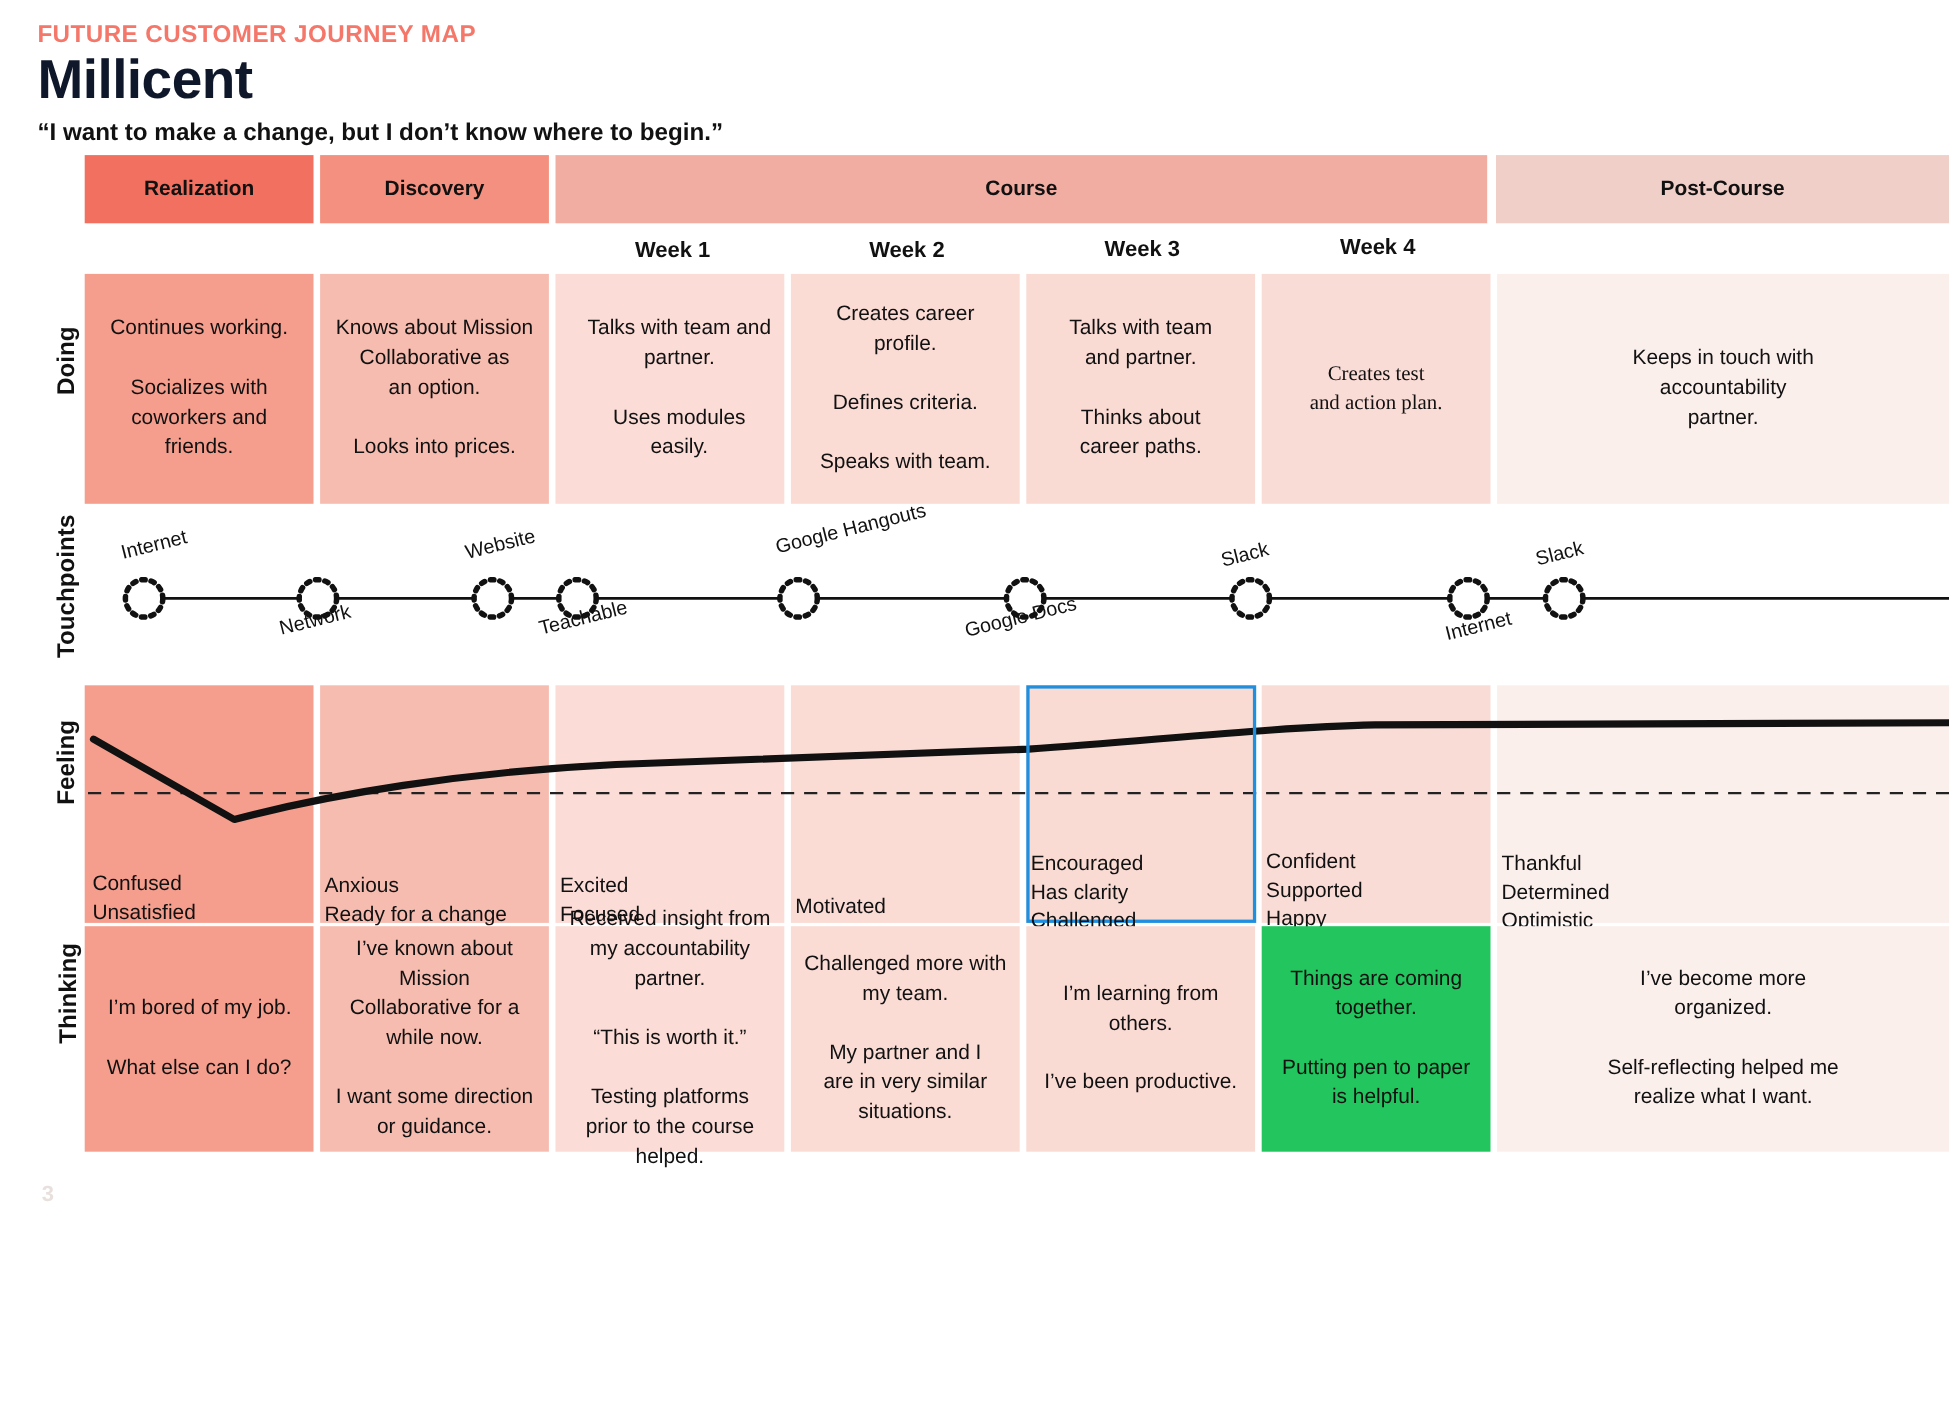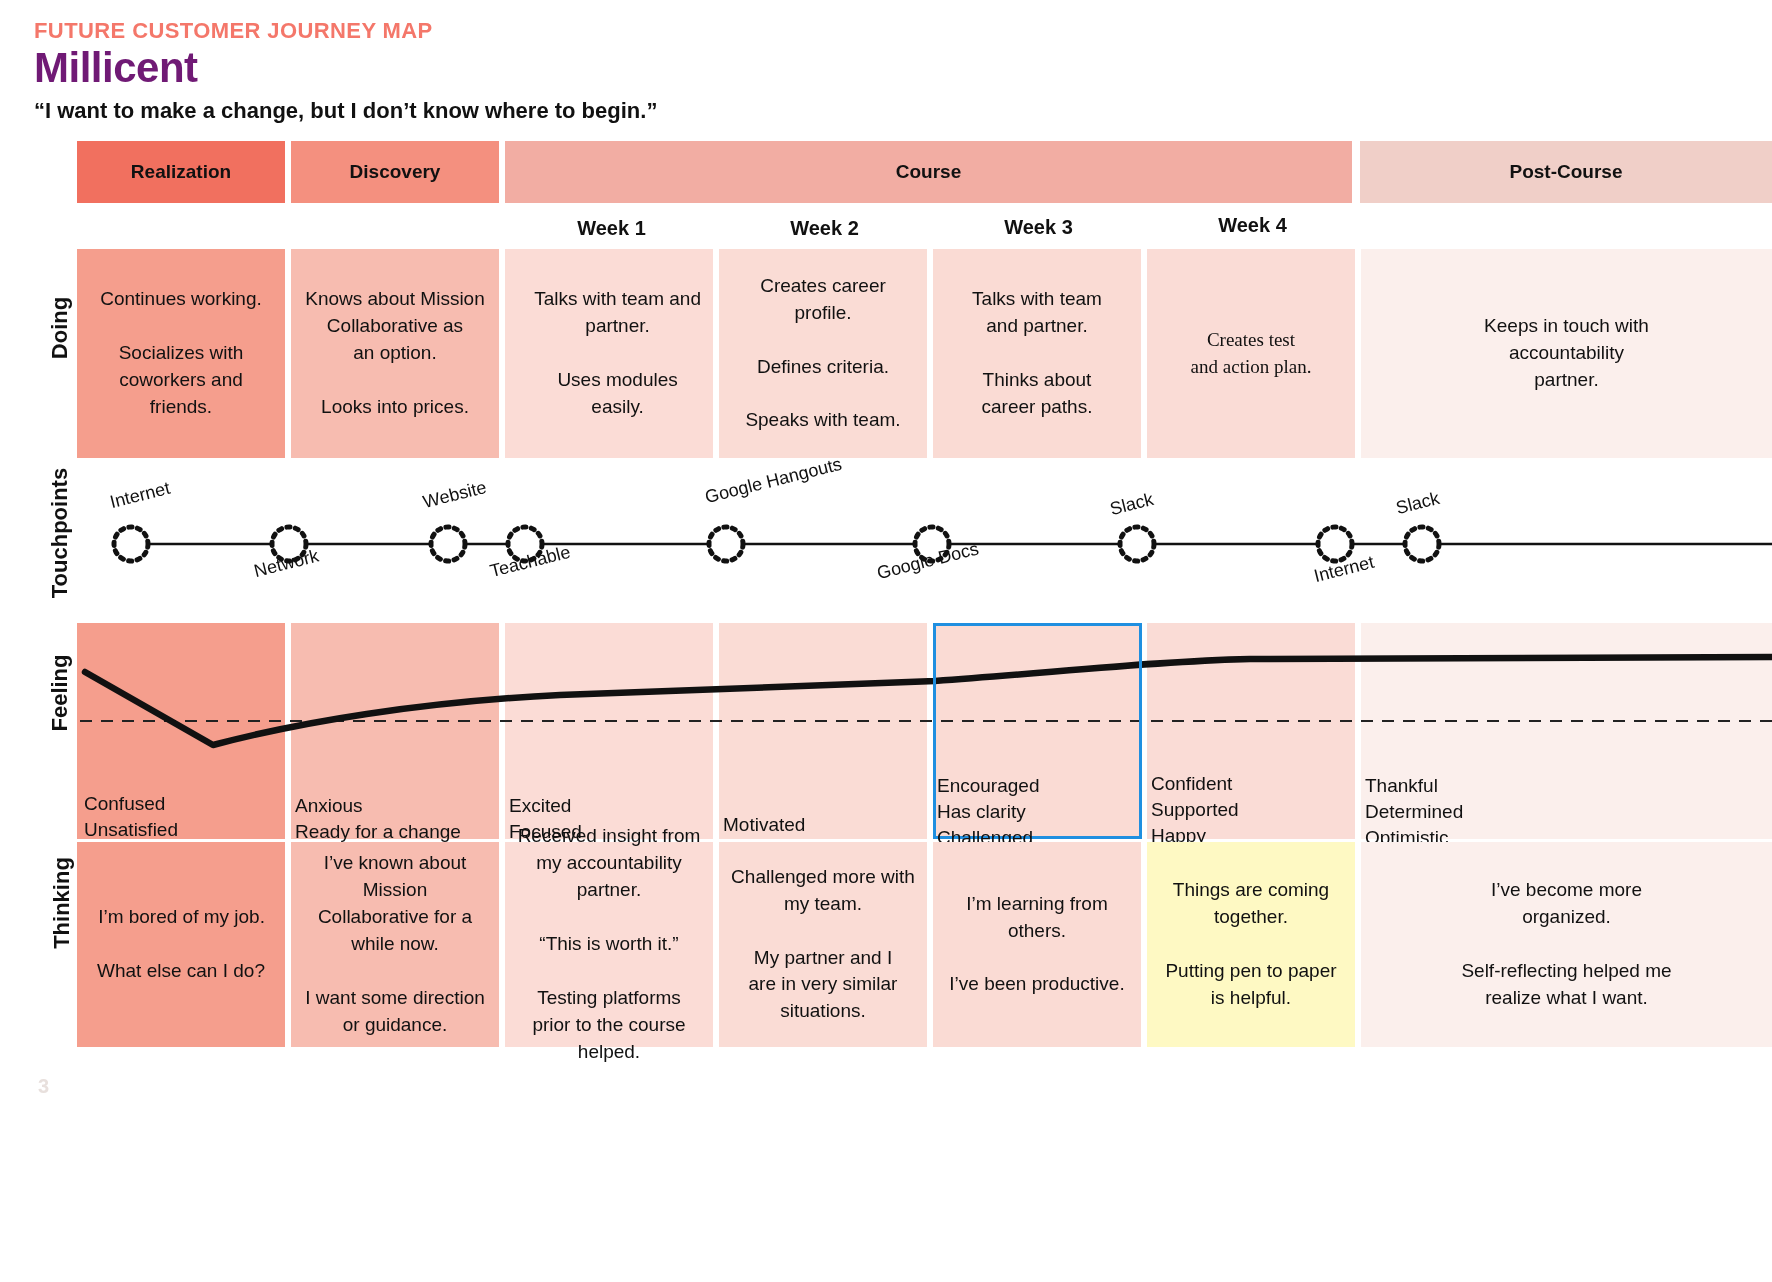--- a/index.html
+++ b/index.html
@@ -25,23 +25,23 @@
   }
   #eyebrow {
     font-size: 22px;
     font-weight: bold;
     letter-spacing: 0.4px;
     color: #f4776a;
     text-transform: uppercase;
     line-height: 1.2;
   }
   #persona-name {
-    font-size: 42px;
-    font-weight: bold;
-    color: #701a75;
+    font-size: 50px;
+    font-weight: bold;
+    color: #0f172a;
     line-height: 1.05;
     margin-top: 2px;
     letter-spacing: -0.5px;
   }
   #persona-quote {
     font-size: 22px;
     font-weight: bold;
     color: #111111;
     margin-top: 8px;
     line-height: 1.2;
@@ -329,21 +329,21 @@
 My partner and I
 are in very similar
 situations.</div>
 </div>
 <div class="cell cell-center" style="left:933px; top:842px; width:208px; height:205px; background:#fadbd4;">
   <div class="lines" style="white-space: pre-line;">I’m learning from
 others.
 
 I’ve been productive.</div>
 </div>
-<div class="cell cell-center" style="left:1147px; top:842px; width:208px; height:205px; background:#fef9c3;">
+<div class="cell cell-center" style="left:1147px; top:842px; width:208px; height:205px; background:#22c55e;">
   <div class="lines" style="white-space: pre-line;">Things are coming
 together.
 
 Putting pen to paper
 is helpful.</div>
 </div>
 <div class="cell cell-center" style="left:1361px; top:842px; width:411px; height:205px; background:#fbefec;">
   <div class="lines" style="white-space: pre-line;">I’ve become more
 organized.
 

